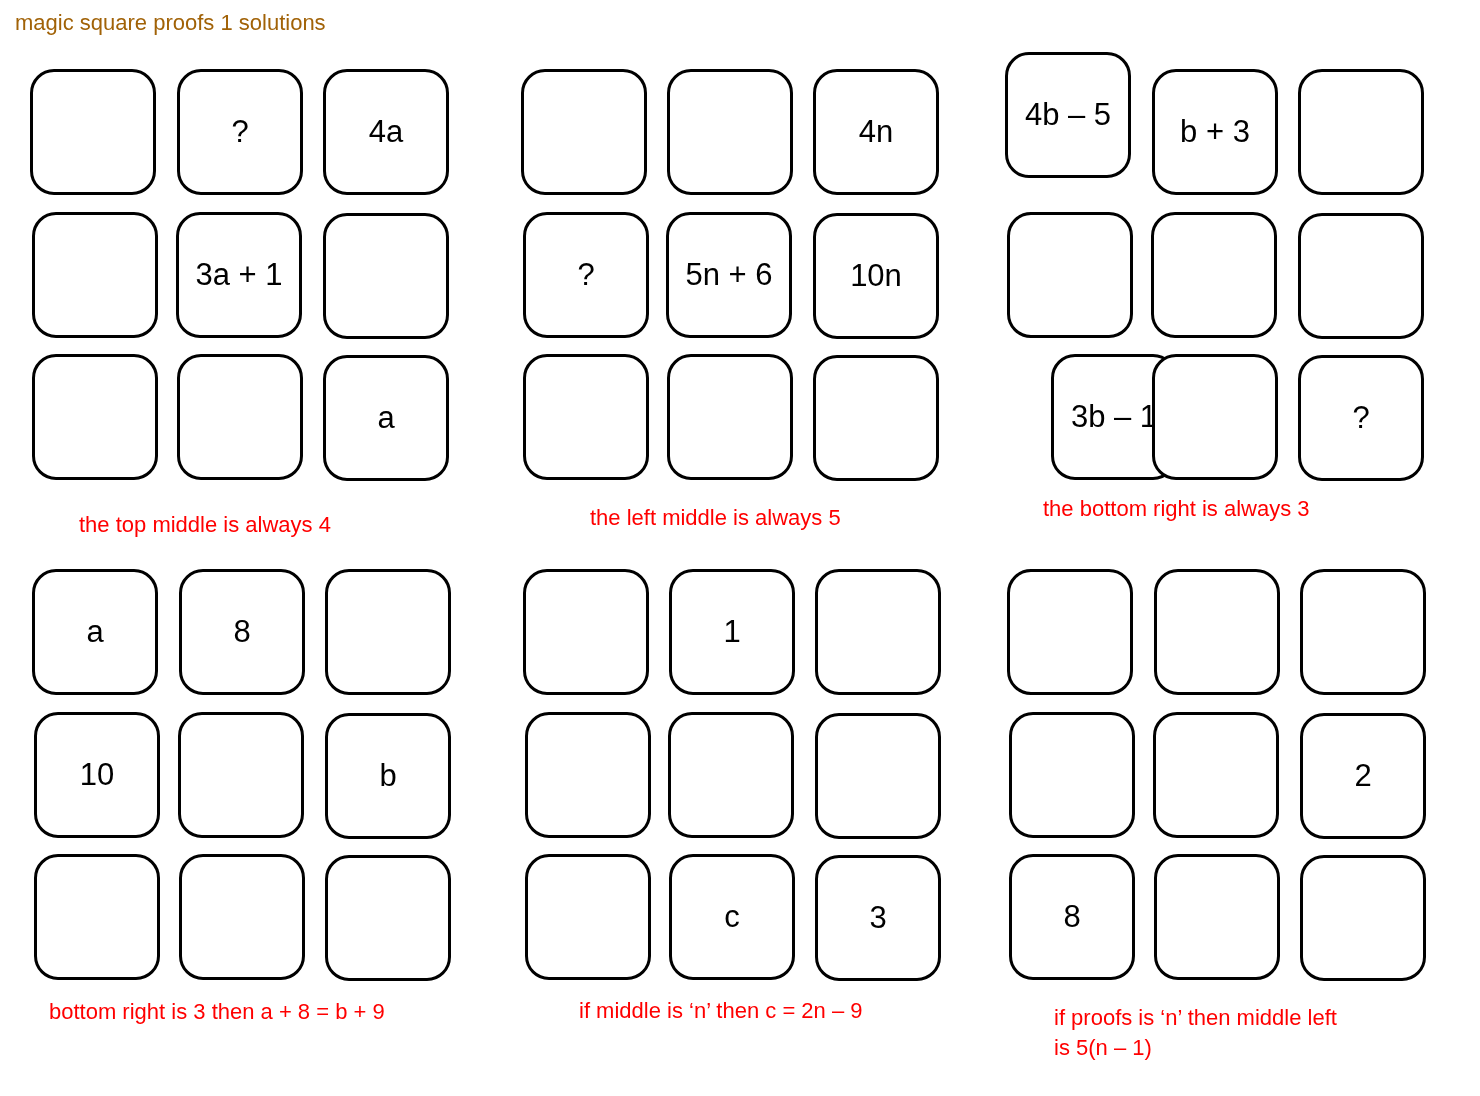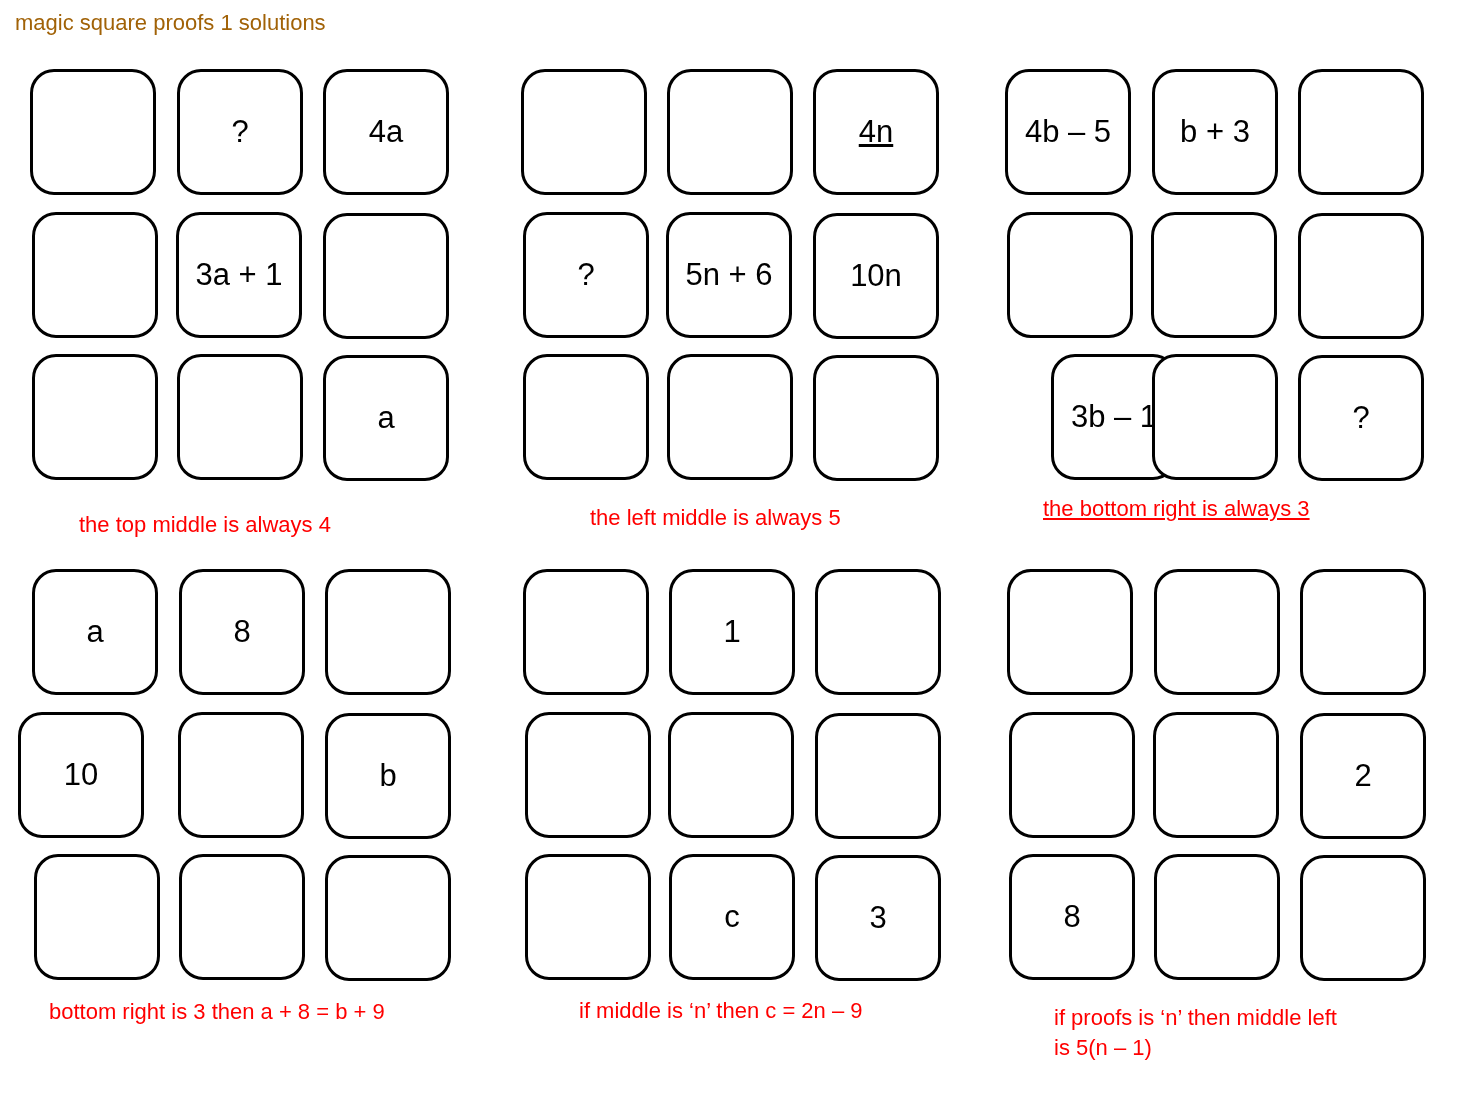--- a/index.html
+++ b/index.html
@@ -22,48 +22,48 @@
   <div class="cell" style="left:323px;top:213px;"></div>
   <div class="cell" style="left:32px;top:354px;"></div>
   <div class="cell" style="left:177px;top:354px;"></div>
   <div class="cell" style="left:323px;top:355px;">a</div>
   <div class="caption" style="left:79px;top:510px;">the top middle is always 4</div>
 </div>
 
 <div>
   <div class="cell" style="left:521px;top:69px;"></div>
   <div class="cell" style="left:667px;top:69px;"></div>
-  <div class="cell" style="left:813px;top:69px;text-decoration:underline;">4n</div>
+  <div class="cell" style="left:813px;top:69px;">4n</div>
   <div class="cell" style="left:523px;top:212px;">?</div>
   <div class="cell" style="left:666px;top:212px;">5n + 6</div>
   <div class="cell" style="left:813px;top:213px;">10n</div>
   <div class="cell" style="left:523px;top:354px;"></div>
   <div class="cell" style="left:667px;top:354px;"></div>
   <div class="cell" style="left:813px;top:355px;"></div>
   <div class="caption" style="left:590px;top:503px;">the left middle is always 5</div>
 </div>
 
 <div>
-  <div class="cell" style="left:1005px;top:69px;">4b – 5</div>
+  <div class="cell" style="left:1005px;top:52px;">4b – 5</div>
   <div class="cell" style="left:1152px;top:69px;">b + 3</div>
   <div class="cell" style="left:1298px;top:69px;"></div>
   <div class="cell" style="left:1007px;top:212px;"></div>
   <div class="cell" style="left:1151px;top:212px;"></div>
   <div class="cell" style="left:1298px;top:213px;"></div>
   <div class="cell" style="left:1007px;top:354px;margin-left:44px;">3b – 1</div>
   <div class="cell" style="left:1152px;top:354px;"></div>
   <div class="cell" style="left:1298px;top:355px;">?</div>
-  <div class="caption" style="left:1043px;top:494px;text-decoration:underline;">the bottom right is always 3</div>
+  <div class="caption" style="left:1043px;top:494px;">the bottom right is always 3</div>
 </div>
 
 <div>
   <div class="cell" style="left:32px;top:569px;">a</div>
   <div class="cell" style="left:179px;top:569px;">8</div>
   <div class="cell" style="left:325px;top:569px;"></div>
-  <div class="cell" style="left:18px;top:712px;text-align:center;">10</div>
+  <div class="cell" style="left:34px;top:712px;text-align:center;">10</div>
   <div class="cell" style="left:178px;top:712px;"></div>
   <div class="cell" style="left:325px;top:713px;">b</div>
   <div class="cell" style="left:34px;top:854px;"></div>
   <div class="cell" style="left:179px;top:854px;"></div>
   <div class="cell" style="left:325px;top:855px;"></div>
   <div class="caption" style="left:49px;top:997px;">bottom right is 3 then a + 8 = b + 9</div>
 </div>
 
 <div>
   <div class="cell" style="left:523px;top:569px;"></div>

